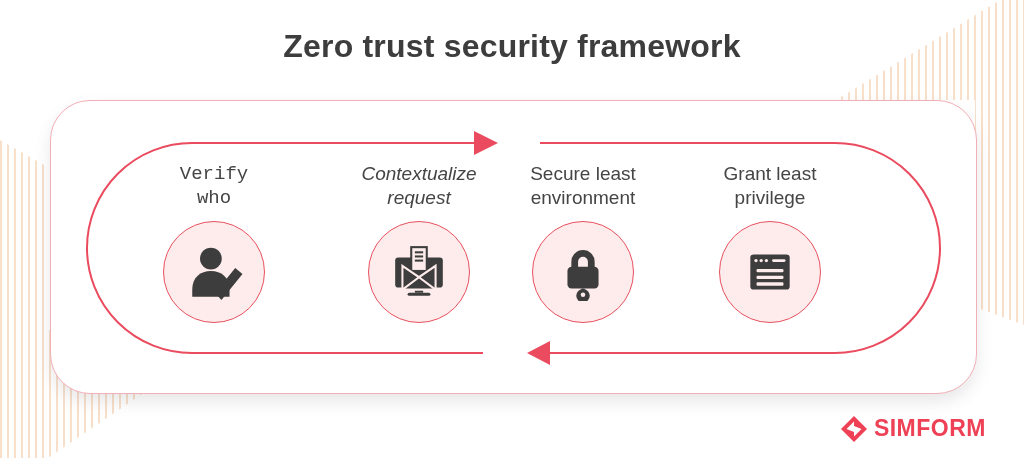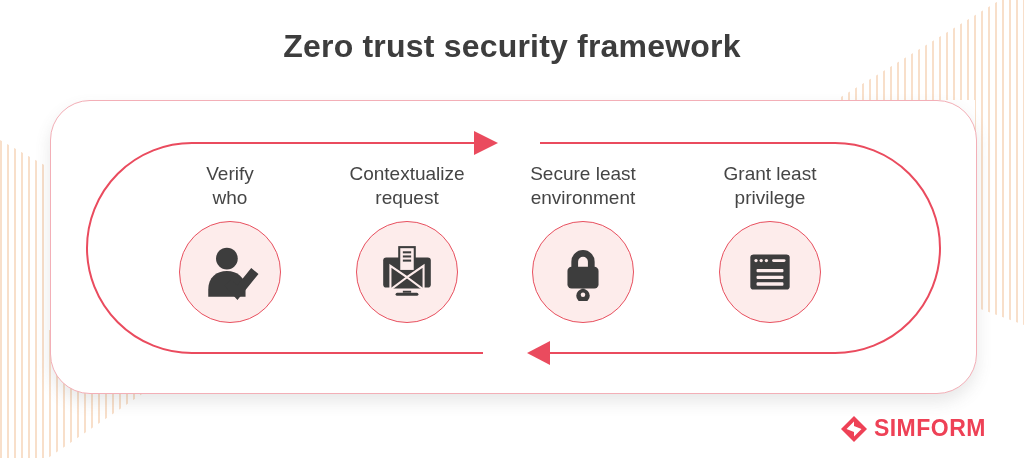--- a/index.html
+++ b/index.html
@@ -36,21 +36,21 @@
   }
   .step-label{
     white-space:pre-line;font-size:19px;line-height:24px;color:var(--label);
     font-weight:500;margin:0 0 11px 0;min-height:48px;
   }
   .circle{
     width:102px;height:102px;border-radius:50%;margin:0 auto;
     background:var(--circleFill);border:1.6px solid var(--circleStroke);
     display:flex;align-items:center;justify-content:center;box-sizing:border-box;
   }
-  .step1{left:140px;} .step2{left:317px;} .step3{left:493px;} .step4{left:680px;text-align:center;}
+  .step1{left:124px;font-family:Liberation Mono, monospace;} .step2{left:329px;font-style:italic;} .step3{left:493px;} .step4{left:680px;text-align:center;}
   .logo{
     position:absolute;z-index:3;right:38px;bottom:16px;
     display:flex;align-items:center;gap:7px;justify-content:flex-end;
   }
   .logo-text{
     color:var(--logo);font-weight:700;font-size:23px;letter-spacing:.5px;
   }
 </style>
 </head>
 <body>

